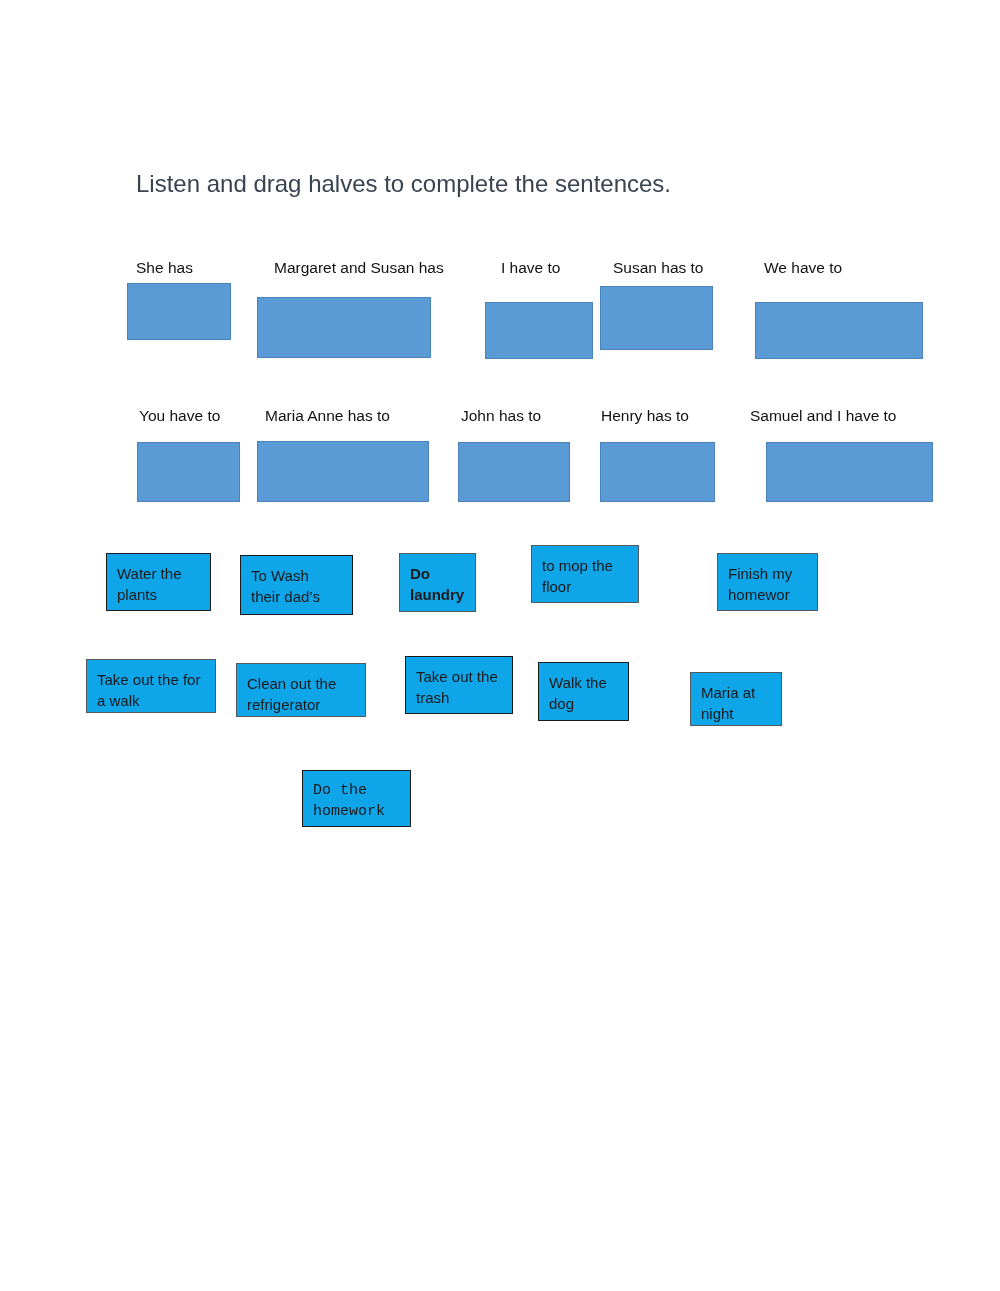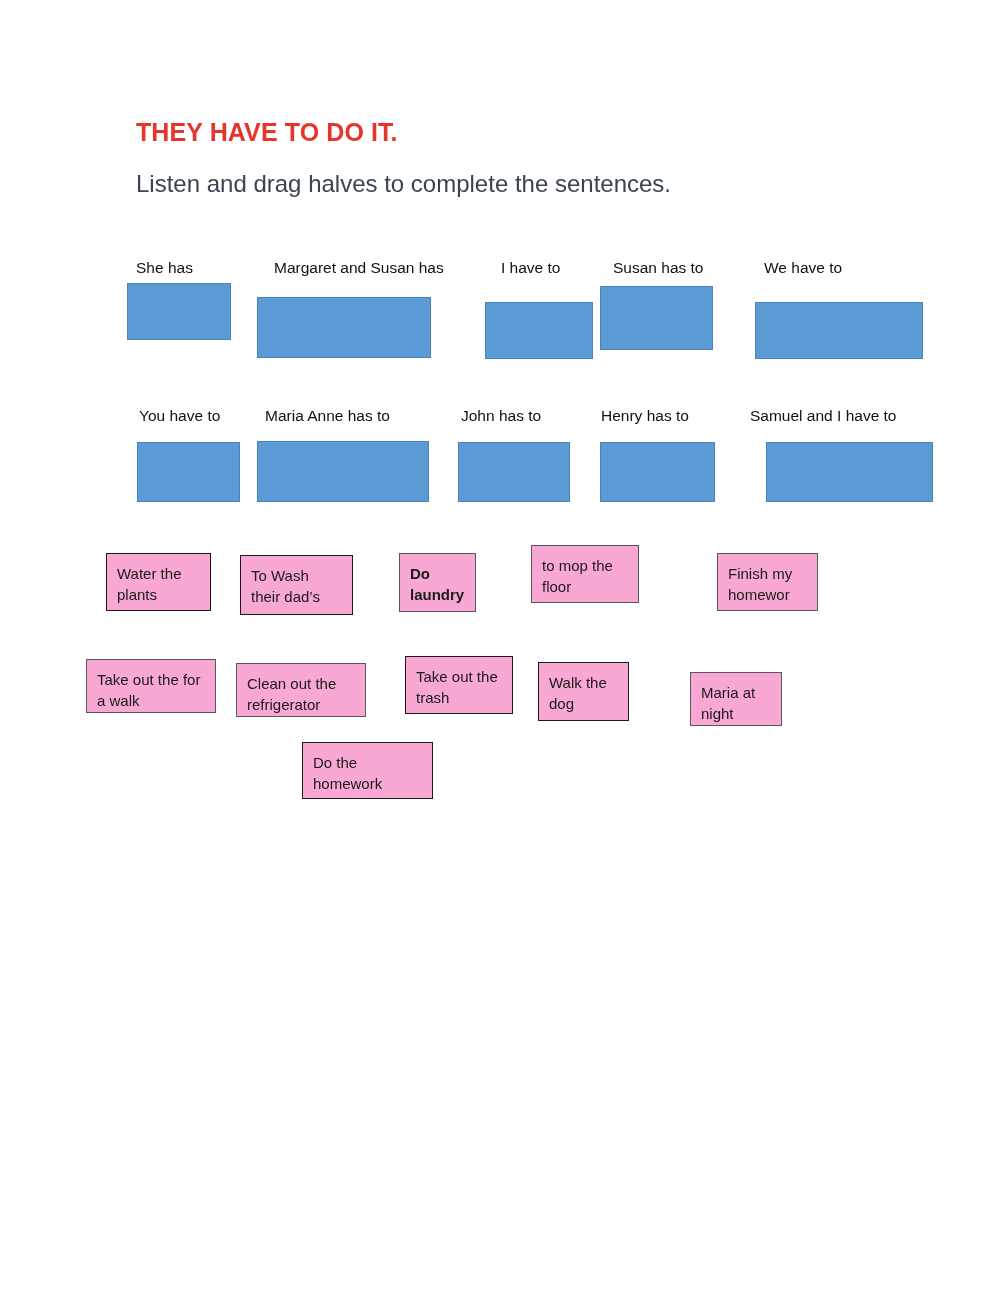--- a/index.html
+++ b/index.html
@@ -54,40 +54,39 @@
 
   
   .drop-zone {
     background: #5B9BD5;
     border: 1px solid #4A84B8;
     box-sizing: border-box;
   }
 
   
   .answer-card {
-    background: #f9a8d4;
+    background: #0ea5e9;
     border: 1.6px solid #1a1a1a;
     box-sizing: border-box;
     font-size: 15px;
     color: #1a1a1a;
     line-height: 21px;
     padding: 9px 10px 0 10px;
     overflow: hidden;
   }
   .answer-card.thin {
     border-width: 1.2px;
     border-color: #55585c;
   }
 </style>
 </head>
 <body>
 
 <div id="worksheet">
 
-  <div class="abs" id="title">THEY HAVE TO DO IT.</div>
 
   <div class="abs" id="subtitle">Listen and drag halves to complete the sentences.</div>
 
   <div id="prompts-layer">
       <div class="abs prompt-label" style="left: 136px; top: 259px;">She has</div>
       <div class="abs drop-zone" style="left: 127px; top: 283px; width: 104px; height: 57px; background: rgb(91, 155, 213); border-color: rgb(74, 132, 184);"></div>
       <div class="abs prompt-label" style="left: 274px; top: 259px;">Margaret and Susan has</div>
       <div class="abs drop-zone" style="left: 257px; top: 297px; width: 174px; height: 61px; background: rgb(91, 155, 213); border-color: rgb(74, 132, 184);"></div>
       <div class="abs prompt-label" style="left: 501px; top: 259px;">I have to</div>
       <div class="abs drop-zone" style="left: 485px; top: 302px; width: 108px; height: 57px; background: rgb(91, 155, 213); border-color: rgb(74, 132, 184);"></div>
@@ -111,16 +110,16 @@
       <div class="abs answer-card" style="left: 106px; top: 553px; width: 105px; height: 58px;">Water the plants</div>
       <div class="abs answer-card" style="left: 240px; top: 555px; width: 113px; height: 60px;">To Wash their dad’s</div>
       <div class="abs answer-card thin" style="left: 399px; top: 553px; width: 77px; height: 59px; font-weight: bold;">Do laundry</div>
       <div class="abs answer-card thin" style="left: 531px; top: 545px; width: 108px; height: 58px;">to mop the floor</div>
       <div class="abs answer-card thin" style="left: 717px; top: 553px; width: 101px; height: 58px;">Finish my homewor</div>
       <div class="abs answer-card thin" style="left: 86px; top: 659px; width: 130px; height: 54px;">Take out the for a walk</div>
       <div class="abs answer-card thin" style="left: 236px; top: 663px; width: 130px; height: 54px;">Clean out the refrigerator</div>
       <div class="abs answer-card" style="left: 405px; top: 656px; width: 108px; height: 58px;">Take out the trash</div>
       <div class="abs answer-card" style="left: 538px; top: 662px; width: 91px; height: 59px;">Walk the dog</div>
       <div class="abs answer-card thin" style="left: 690px; top: 672px; width: 92px; height: 54px;">Maria at night</div>
-      <div class="abs answer-card" style="left: 302px; top: 742px; width: 131px; height: 57px;">Do the homework</div>
+      <div class="abs answer-card" style="left: 302px; top: 770px; width: 109px; height: 57px; font-family: Liberation Mono, monospace;">Do the homework</div>
     </div>
 
 </div>
 
 </body></html>

